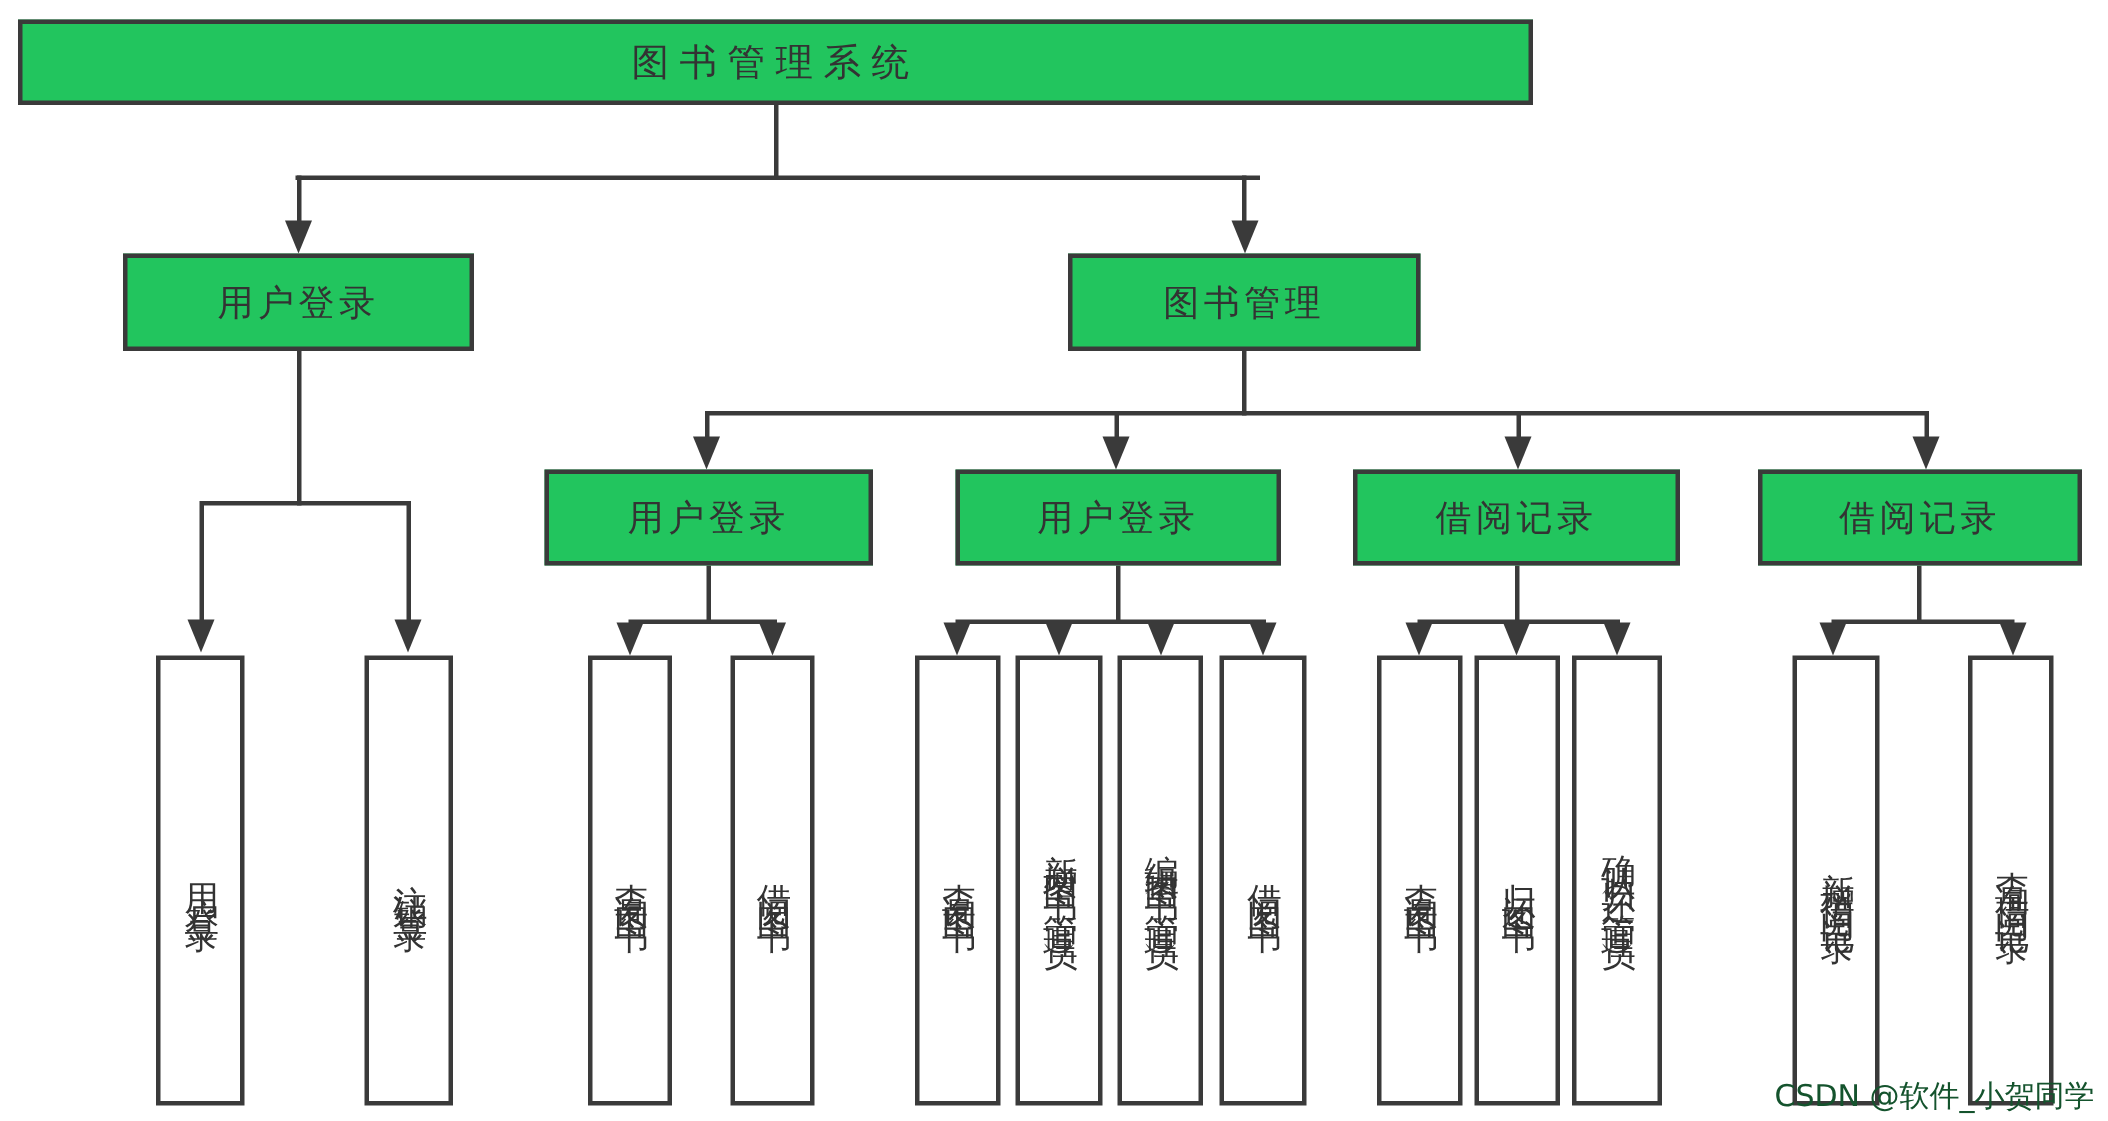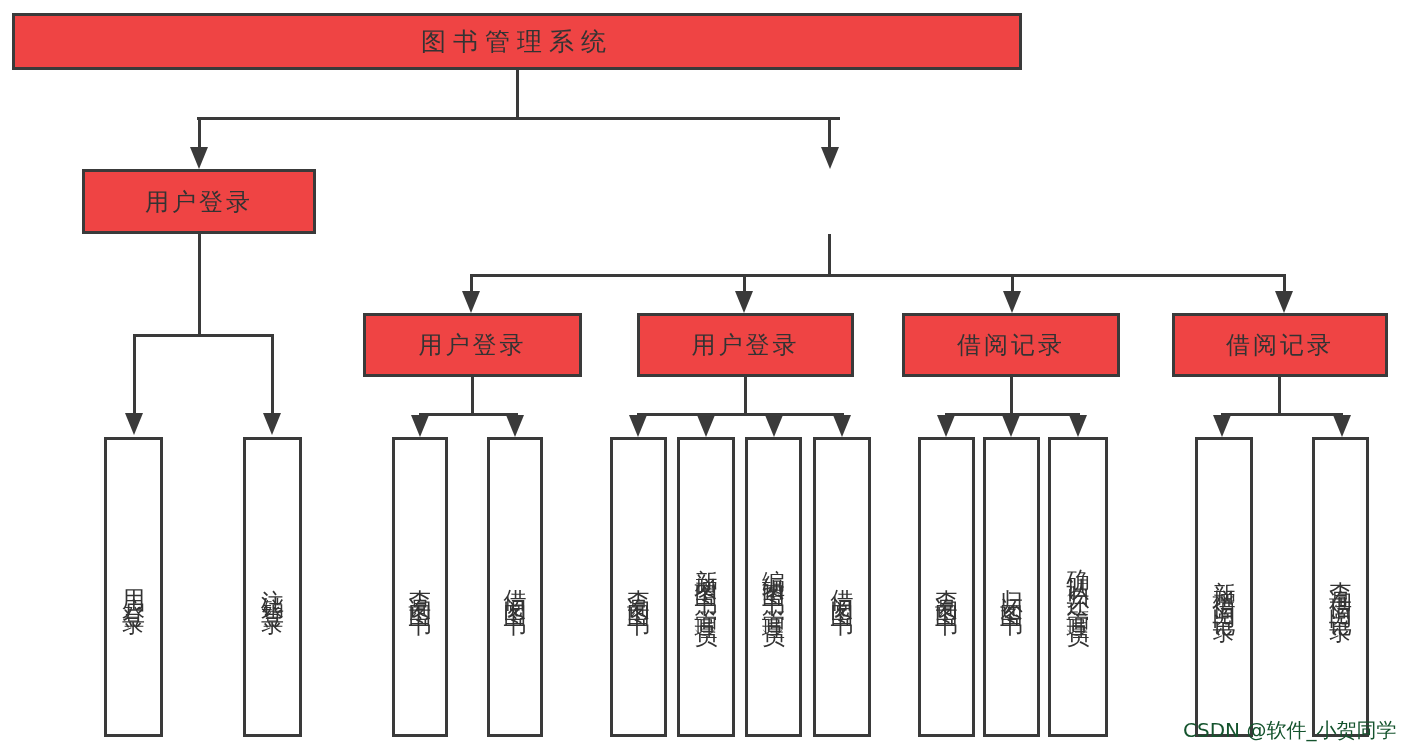--- a/index.html
+++ b/index.html
@@ -7,21 +7,21 @@
     position:relative;
     width:1405px;height:747px;
     background:#ffffff;
     font-family:"DejaVu Sans","Liberation Sans",sans-serif;
     overflow:hidden;
   }
   .hbox{
     position:absolute;
     box-sizing:border-box;
     border:3px solid #3a3a3a;
-    background:#ef4444;
+    background:#22c55e;
     display:flex;align-items:center;justify-content:center;
     color:#333333;
     z-index:2;
   }
   .hbox .lbl{white-space:nowrap;}
   .lbl-l1{font-size:25px;letter-spacing:7px;}
   .lbl-l2{font-size:24px;letter-spacing:3px;}
   .vbox{
     position:absolute;
     box-sizing:border-box;
@@ -110,20 +110,23 @@
   <div class="arrow" style="left:1213px;top:415px;"></div>
   <div class="arrow" style="left:1333px;top:415px;"></div>
 
   <div class="hbox" style="left:12px;top:13px;width:1010px;height:57px;">
     <span class="lbl lbl-l1">图书管理系统</span>
   </div>
 
   <div class="hbox" style="left:82px;top:169px;width:234px;height:65px;">
     <span class="lbl lbl-l2">用户登录</span>
   </div>
+  <div class="hbox" style="left:712px;top:169px;width:235px;height:65px;">
+    <span class="lbl lbl-l2">图书管理</span>
+  </div>
 
   <div class="hbox" style="left:363px;top:313px;width:219px;height:64px;">
     <span class="lbl lbl-l2">用户登录</span>
   </div>
   <div class="hbox" style="left:637px;top:313px;width:217px;height:64px;">
     <span class="lbl lbl-l2">用户登录</span>
   </div>
   <div class="hbox" style="left:902px;top:313px;width:218px;height:64px;">
     <span class="lbl lbl-l2">借阅记录</span>
   </div>

